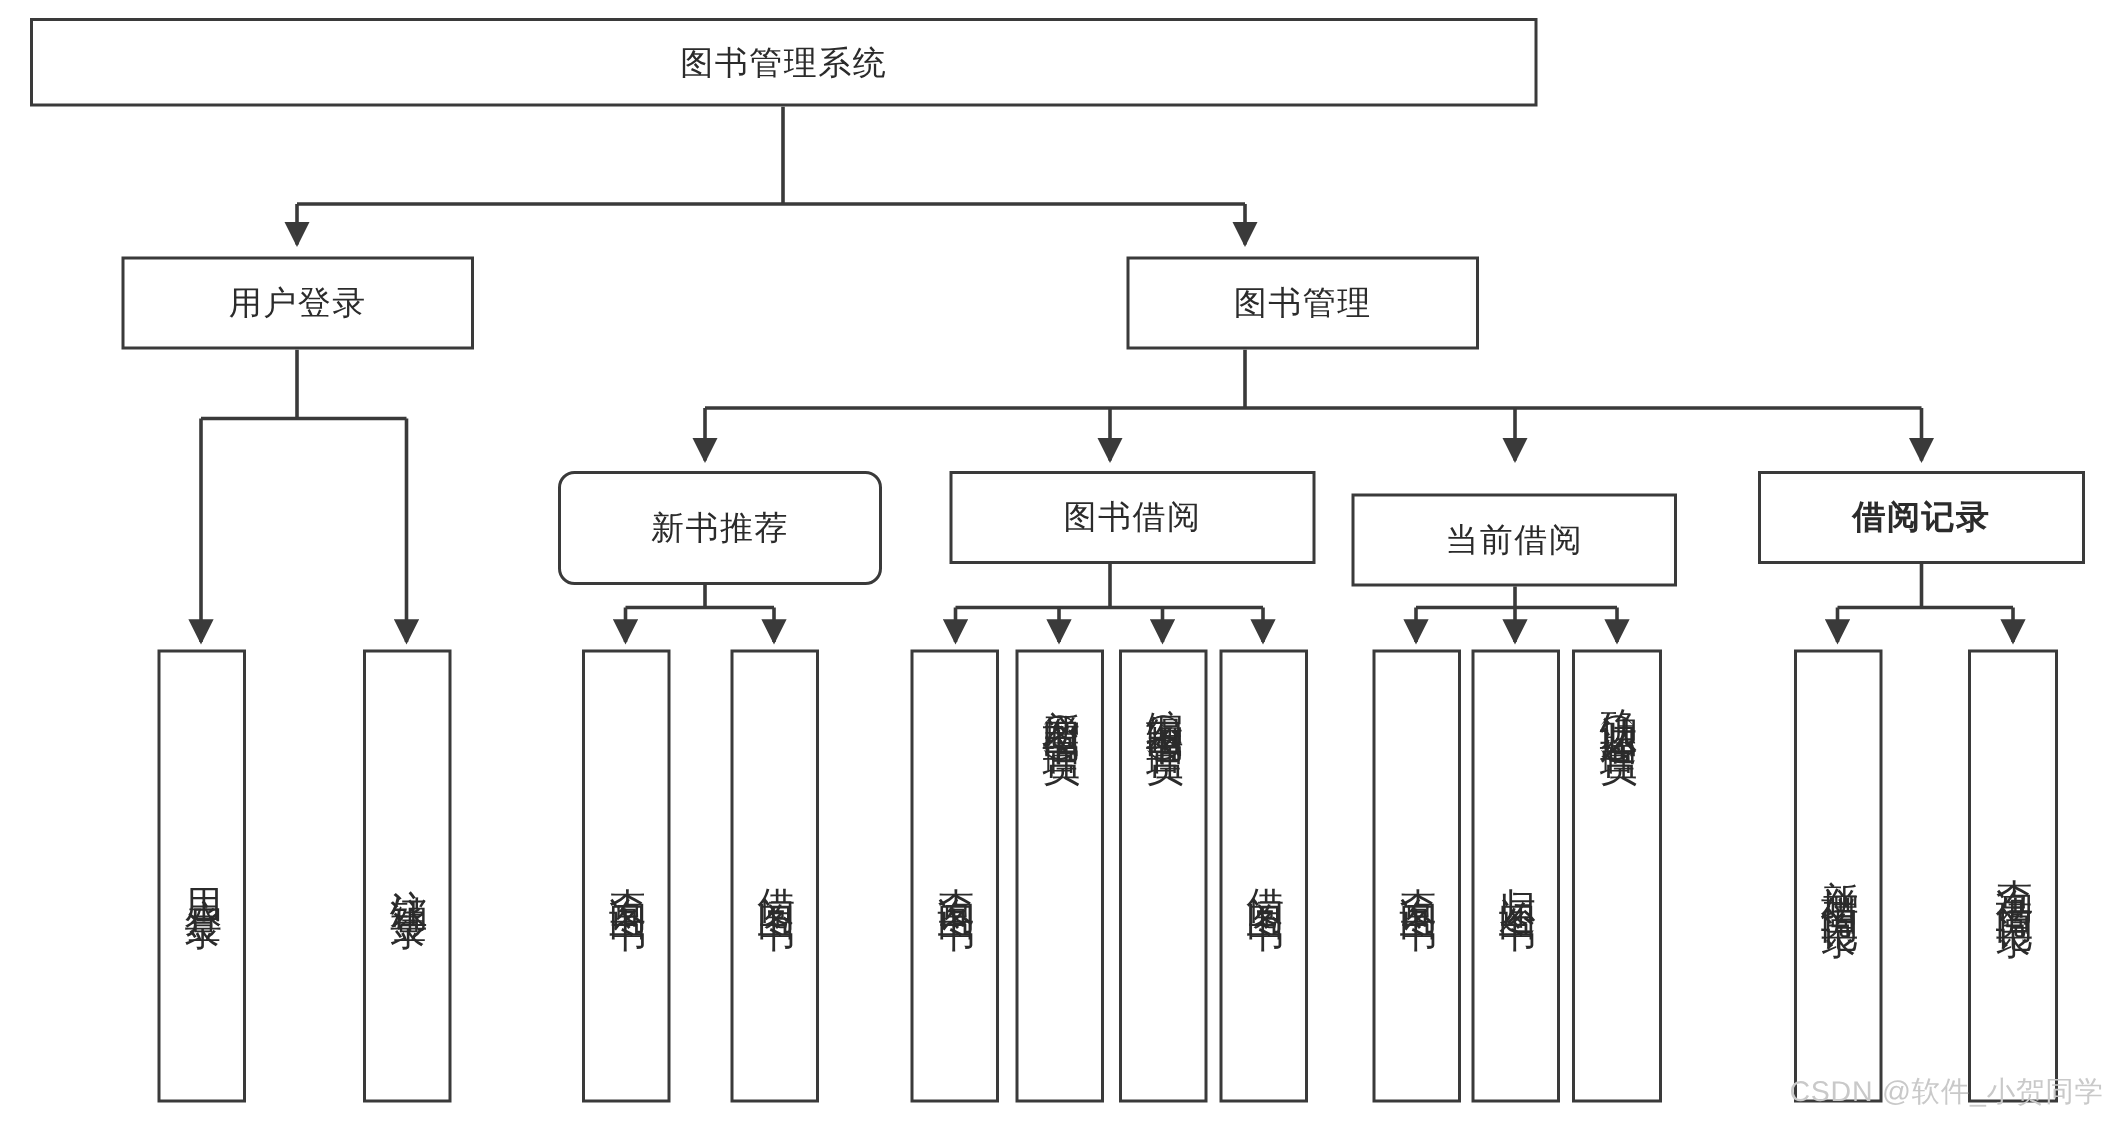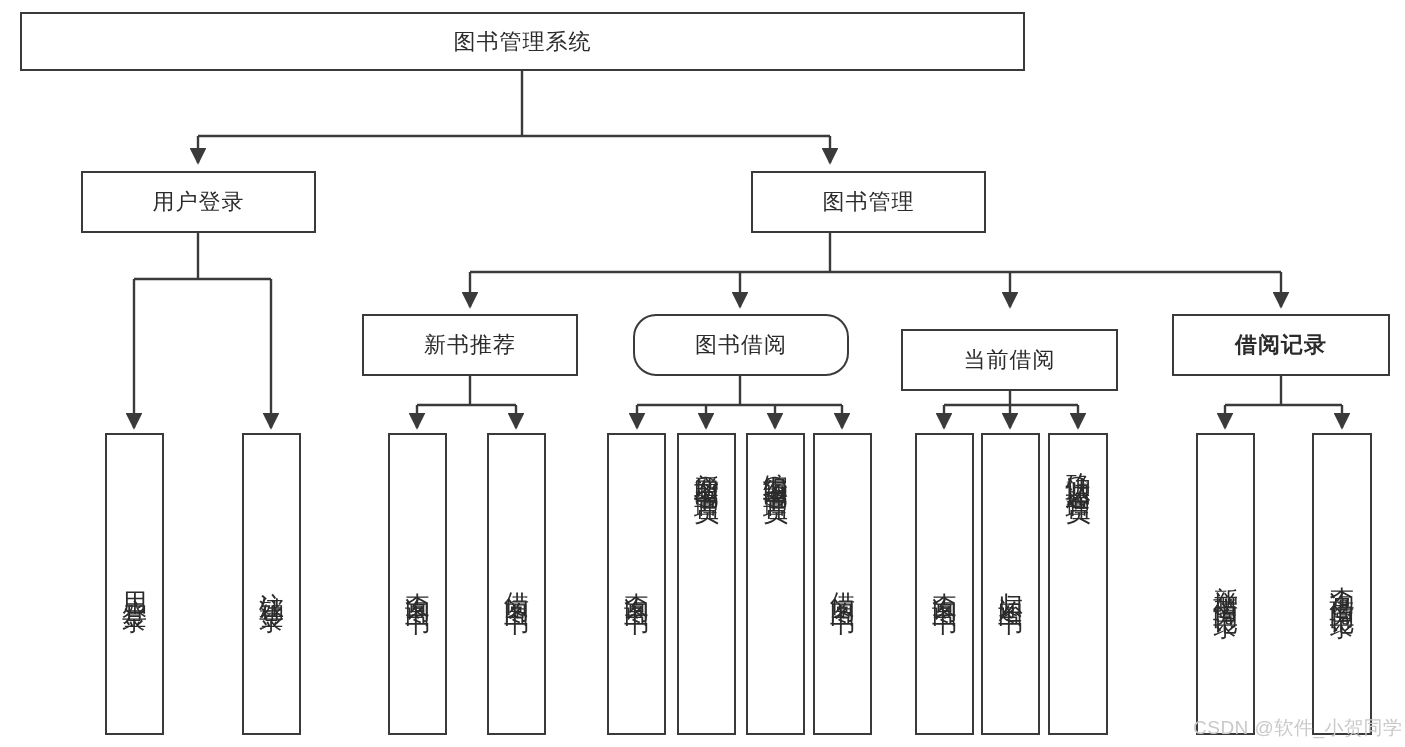--- a/index.html
+++ b/index.html
@@ -135,24 +135,24 @@
     <span class="label">图书管理系统</span>
   </div>
 
   <div class="node h" style="left:81px; top:171px; width:235px; height:62px;">
     <span class="label">用户登录</span>
   </div>
   <div class="node h" style="left:712px; top:171px; width:235px; height:62px;margin-left:39px;">
     <span class="label">图书管理</span>
   </div>
 
-  <div class="node h" style="left:362px; top:314px; width:216px; height:62px;">
+  <div class="node h" style="left:372px; top:314px; width:216px; height:76px;border-radius:11px;">
     <span class="label">新书推荐</span>
   </div>
-  <div class="node h" style="left:633px; top:314px; width:216px; height:62px;border-radius:23px;">
+  <div class="node h" style="left:633px; top:314px; width:244px; height:62px;">
     <span class="label">图书借阅</span>
   </div>
   <div class="node h" style="left:901px; top:329px; width:217px; height:62px;">
     <span class="label">当前借阅</span>
   </div>
   <div class="node h" style="left:1172px; top:314px; width:218px; height:62px;font-weight:bold;">
     <span class="label">借阅记录</span>
   </div>
 
   <div class="node v mid" style="left:105px; top:433px; width:59px; height:302px;">

